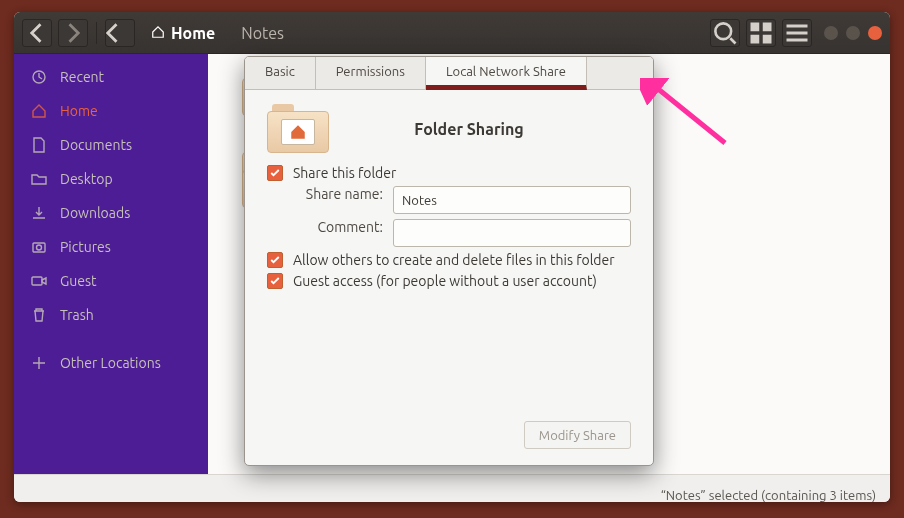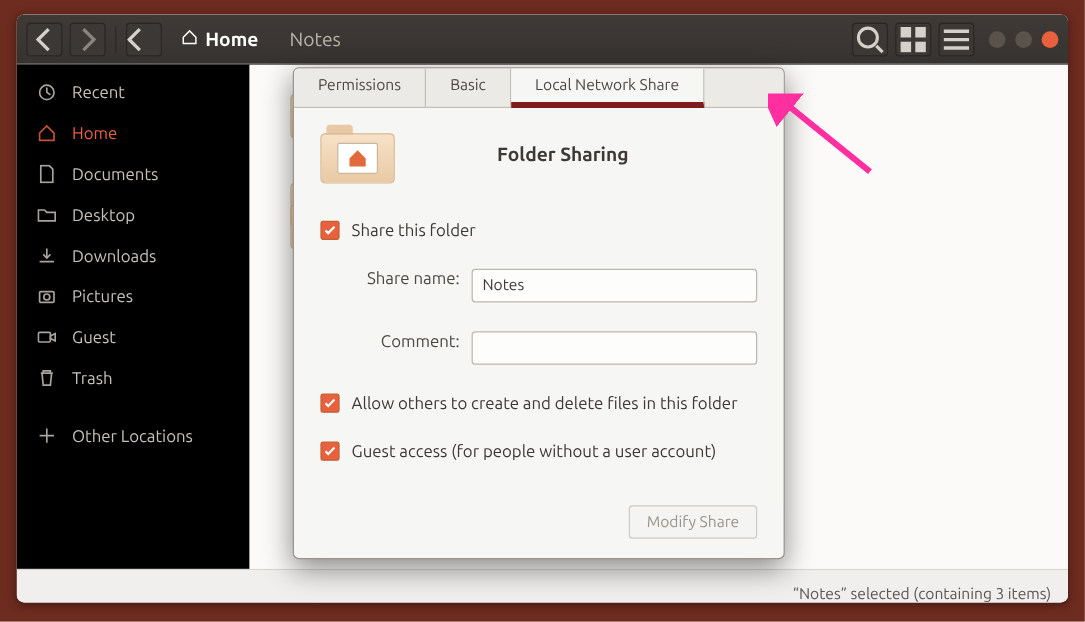--- a/index.html
+++ b/index.html
@@ -23,21 +23,21 @@
 }
 .crumb-home { display:flex; align-items:center; gap:6px; font-weight:600; color:#fff; padding:0 10px; }
 .crumb { color:#bab3ac; padding:0 10px; }
 .hdr-spacer { flex:1; }
 .win-ctl { display:flex; gap:8px; margin-left:6px; }
 .win-dot { width:14px; height:14px; border-radius:50%; background:#5a534c; }
 .win-dot.close { background:#e8613e; }
 
 .fm-body { display:flex; height:calc(100% - 42px - 28px); }
 .sidebar {
-  width: 194px; background: #000000; color:#c7c0b9;
+  width: 194px; background: #4c1d95; color:#c7c0b9;
   display:flex; flex-direction:column; padding-top:6px;
 }
 .side-item {
   display:flex; align-items:center; gap:12px; padding:8px 16px; font-size:14px;
   cursor:pointer;
 }
 .side-item.active { color:#e8613e; }
 .side-ico { width:18px; height:18px; display:flex; align-items:center; justify-content:center; opacity:.85; }
 .side-ico svg { width:16px; height:16px; stroke:#c7c0b9; stroke-width:1.4; fill:none; }
 .side-item.active .side-ico svg { stroke:#e8613e; }
@@ -78,21 +78,21 @@
   position:absolute; right:8px; top:8px; width:16px; height:16px; border-radius:50%;
   background:#e8613e; cursor:pointer;
 }
 .tabs { display:flex; background:#eceae7; border-bottom:1px solid #c3beb6; }
 .tab-btn {
   padding:7px 20px; font-size:13px; color:#4d4842; cursor:pointer;
   border-right:1px solid #c3beb6;
 }
 .tab-btn.active { background:#f6f6f5; border-bottom:5px solid #7f1d1d; margin-bottom:-1px; }
 
-.dlg-body { padding:14px 22px 10px; display:flex; flex-direction:column; gap:24px; color:#3d3a35; font-size:14px; }
+.dlg-body { padding:14px 22px 10px; display:flex; flex-direction:column; gap:5px; color:#3d3a35; font-size:14px; }
 .dlg-head-row { display:flex; gap:18px; align-items:center; margin-bottom:6px; }
 .dlg-big-folder { width:62px; height:50px; position:relative; }
 .dlg-big-folder .tab { position:absolute; top:0; left:5px; width:22px; height:9px; background:#e9c9a5; border-radius:3px 3px 0 0; }
 .dlg-big-folder .body { position:absolute; top:7px; left:0; width:62px; height:42px; background:linear-gradient(#f7e2c6,#e9c9a5); border-radius:4px; border:1px solid #d8b68d; display:flex; align-items:center; justify-content:center; }
 .dlg-big-folder .inner { width:34px; height:26px; background:#fff; border:1px solid #c8b79f; border-radius:2px; display:flex; align-items:center; justify-content:center; }
 .dlg-big-folder .inner svg { width:18px; height:18px; fill:#e06a3a; }
 .dlg-heading { font-weight:600; font-size:16px; flex:1; text-align:center; padding-right:40px; }
 
 .form-row { display:flex; align-items:center; gap:10px; }
 .check { width:16px; height:16px; border:1px solid #c06030; background:#e8613e; border-radius:2px; display:flex; align-items:center; justify-content:center; flex-shrink:0; }
@@ -311,22 +311,22 @@
     </div>
   </div>
 
   <div class="statusbar">
     <span>“Notes” selected  (containing 3 items)</span>
   </div>
 </div>
 
 <div class="dialog">
   <div class="tabs">
+    <div class="tab-btn">Basic</div>
     <div class="tab-btn">Permissions</div>
-    <div class="tab-btn">Basic</div>
     <div class="tab-btn active">Local Network Share</div>
   </div>
   <div class="dlg-body">
     <div class="dlg-head-row">
       <div class="dlg-big-folder">
         <div class="tab"></div>
           <div class="body">
             <div class="inner">
               <svg viewBox="0 0 16 16">
                 <path d="M2 8 8 2l6 6v6H2V8z"></path>

